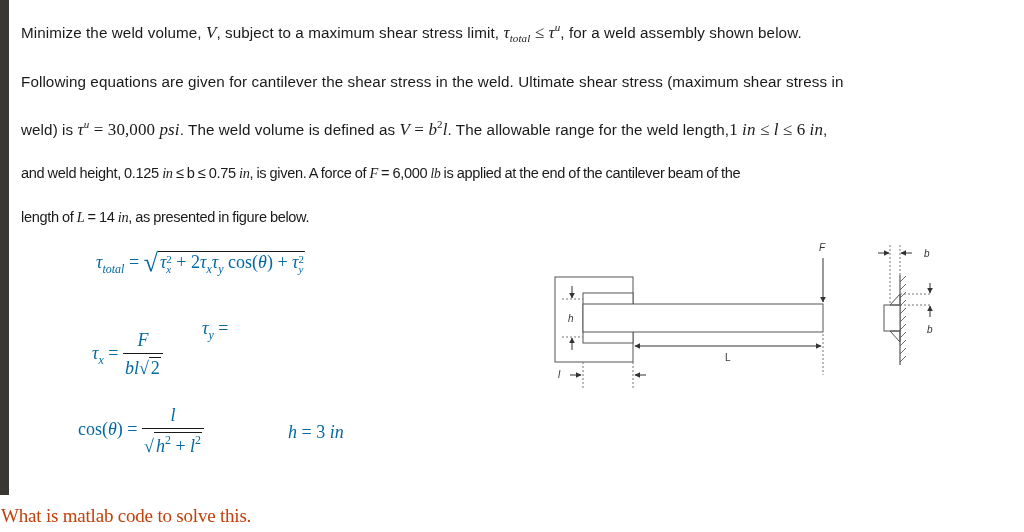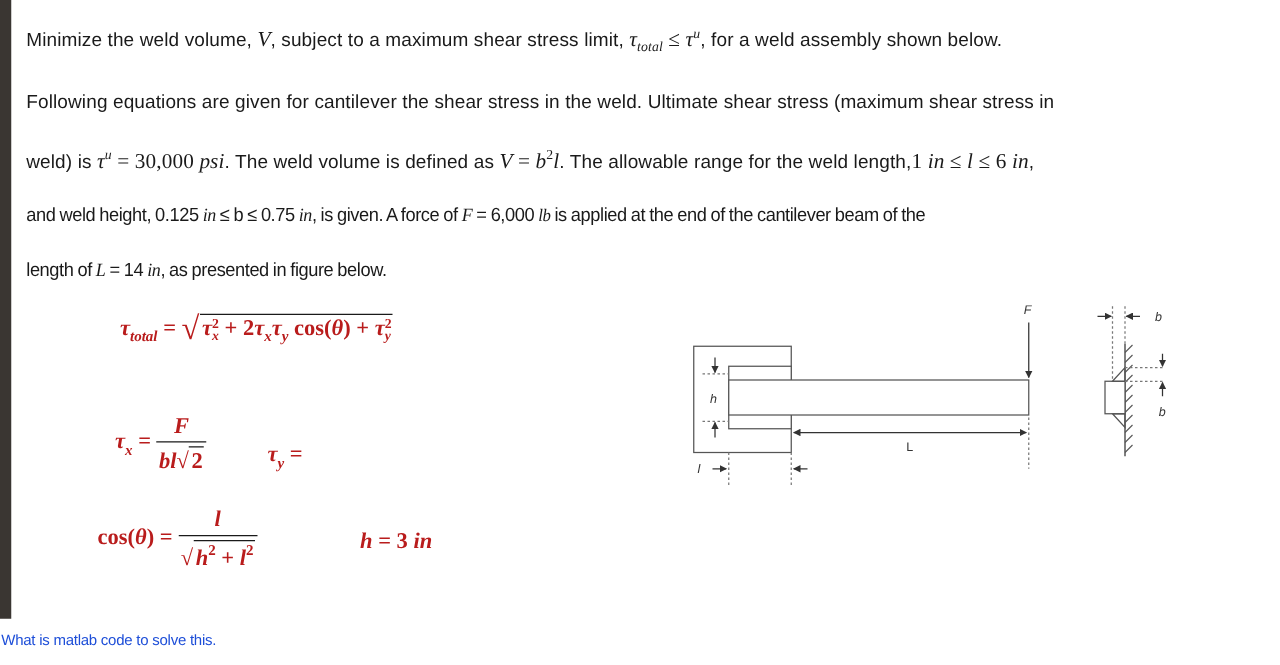--- a/index.html
+++ b/index.html
@@ -9,31 +9,31 @@
   .para { position:absolute; left:21px; top:6px; width:985px; font-size:15.2px; line-height:43px;
           letter-spacing:0.1px; text-align:justify; text-align-last:left; }
   .para .line { display:block; white-space:nowrap; }
   .line-condensed { font-size:15.2px; letter-spacing:-0.35px; word-spacing:-0.5px; transform:scaleX(0.96); transform-origin:left; }
   .m { font-family:"Liberation Serif", serif; font-style:italic; font-size:17px; }
   .mr { font-family:"Liberation Serif", serif; font-size:17px; }
   .sub { font-size:11px; vertical-align:-4px; font-style:italic; font-family:"Liberation Serif", serif; }
   .sup { font-size:11px; vertical-align:7px; font-style:italic; font-family:"Liberation Serif", serif; }
   .supn { font-size:11px; vertical-align:7px; font-family:"Liberation Serif", serif; }
 
-  .eq { position:absolute; font-family:"Liberation Serif", serif; font-size:18px; color:#b91c1c; white-space:nowrap;font-weight:bold; }
+  .eq { position:absolute; font-family:"Liberation Serif", serif; font-size:18px; color:#0369a1; white-space:nowrap; }
   .eq i { font-style:italic; }
   .frac { display:inline-flex; flex-direction:column; align-items:center; vertical-align:middle; }
   .frac .num { padding:0 2px 2px 2px; }
   .frac .den { border-top:1.3px solid #1a1a1a; padding:3px 2px 0 2px; }
   .sqrt { display:inline-block; border-top:1.3px solid #1a1a1a; padding:0 1px 0 2px; }
   .s { font-size:12px; vertical-align:-5px; font-style:italic; }
   .p { font-size:12px; vertical-align:8px; }
 
-  .question { position:absolute; left:1px; top:505px; font-family:Liberation Sans, sans-serif; font-size:12px;
-              color:#1d4ed8; letter-spacing:-0.2px; }
+  .question { position:absolute; left:1px; top:505px; font-family:Liberation Serif, serif; font-size:19px;
+              color:#c2410c; letter-spacing:-0.2px; }
   svg text { font-family:"Liberation Sans", sans-serif; }
 </style>
 </head>
 <body>
 
 <div class="left-bar"></div>
 
 <div class="para">
   <span class="line">
     <span>Minimize the weld volume, </span><span class="m">V</span><span>, subject to a maximum shear stress limit, </span><span class="m">τ</span><span class="sub">total</span><span class="mr"> ≤ </span><span class="m">τ</span><span class="sup">u</span><span>,  for a weld assembly shown below.</span>
@@ -60,21 +60,21 @@
       </span></span>
 </div>
 
 <div class="eq" style="left:92px; top:330px;">
   <i>τ</i><span class="s">x</span><span> = </span><span class="frac">
       <span class="num"><i>F</i></span>
       <span class="den"><i>bl</i>√<span class="sqrt">2</span></span>
     </span>
 </div>
 
-<div class="eq" style="left:214px; top:318px;margin-top:35px;">
+<div class="eq" style="left:202px; top:318px;">
   <i>τ</i><span class="s">y</span><span> = </span><span class="frac">
     </span>
 </div>
 
 <div class="eq" style="left:78px; top:405px;">
   <span>cos(</span><i>θ</i><span>)</span><span> = </span><span class="frac">
       <span class="num"><i>l</i></span>
       <span class="den">√<span class="sqrt"><i>h</i><span class="p">2</span><span> + </span><i>l</i><span class="p">2</span></span></span>
     </span>
 </div>

